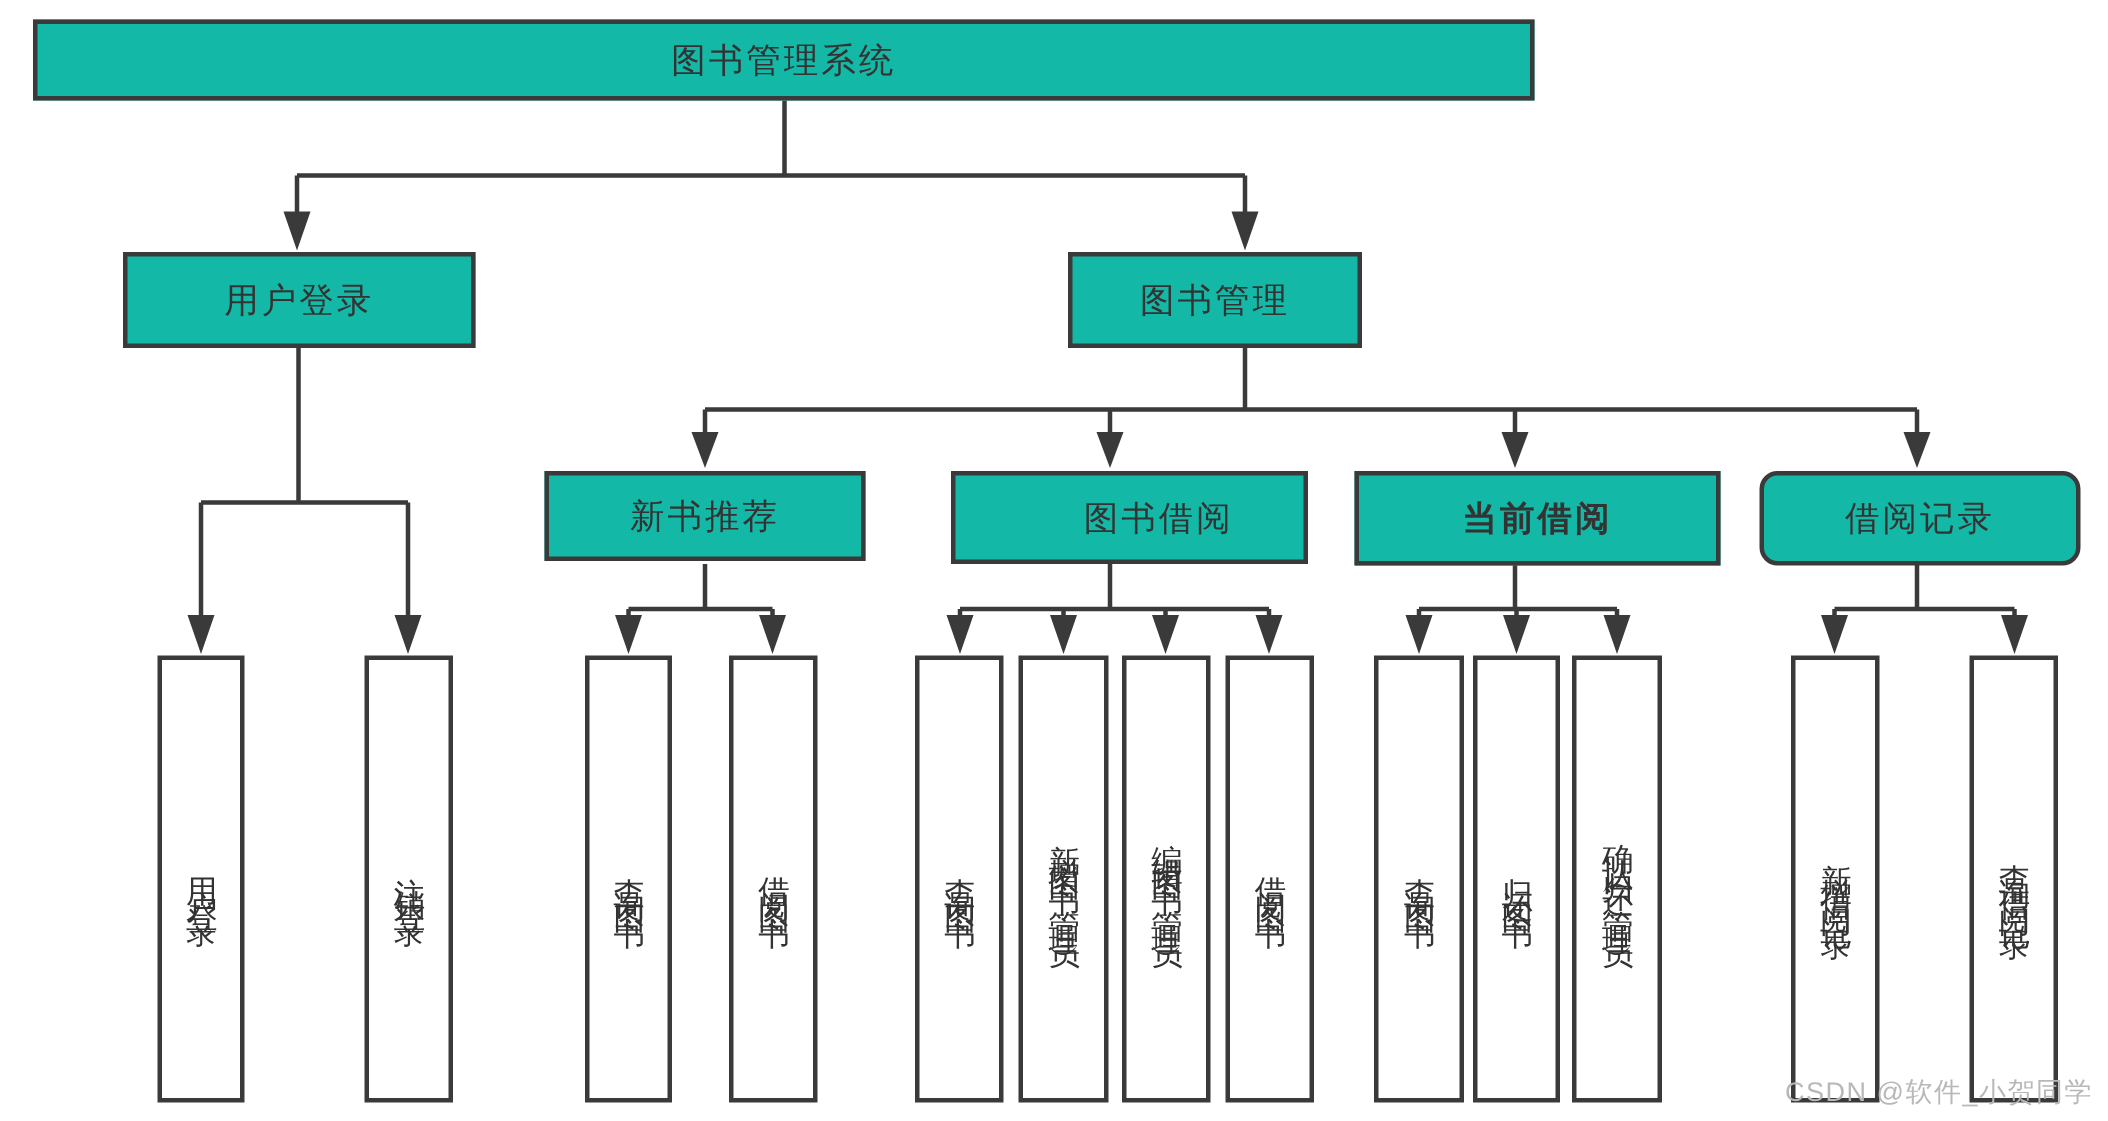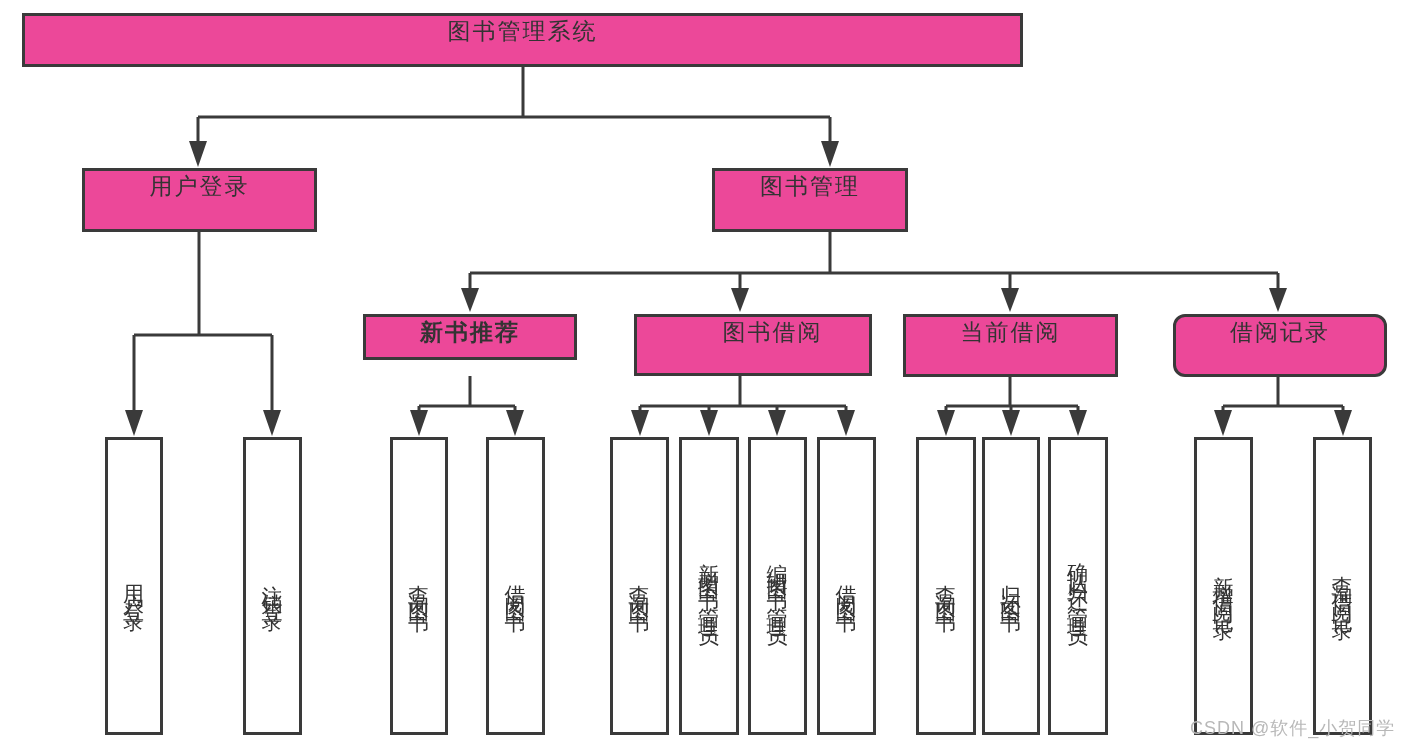--- a/index.html
+++ b/index.html
@@ -1,21 +1,21 @@
 <!DOCTYPE html>
 <html><head>
 <meta charset="utf-8">
 <style>
   html,body{margin:0;padding:0;background:#ffffff;}
   body{width:1405px;height:747px;position:relative;overflow:hidden;
        font-family:"Liberation Sans","DejaVu Sans",sans-serif;}
   .stage{position:absolute;inset:0;width:1405px;height:747px;}
   svg.connectors{position:absolute;left:0;top:0;z-index:0;pointer-events:none;}
-  .node{position:absolute;box-sizing:border-box;border:3px solid #3a3a3a;background:#ec4899;
-        display:flex;align-items:flex-start;justify-content:center;z-index:1;
+  .node{position:absolute;box-sizing:border-box;border:3px solid #3a3a3a;background:#14b8a6;
+        display:flex;align-items:center;justify-content:center;z-index:1;
         color:#333333;font-size:23px;letter-spacing:2px;white-space:nowrap;}
   .leaf{position:absolute;box-sizing:border-box;border:3px solid #3a3a3a;background:#ffffff;
         width:58px;height:298px;top:437px;display:flex;align-items:center;justify-content:center;z-index:1;}
   .leaf span{writing-mode:vertical-rl;text-orientation:mixed;color:#333333;
         font-size:21px;line-height:1;letter-spacing:9px;white-space:nowrap;}
   .watermark{position:absolute;left:1190px;top:716px;z-index:2;color:#b8b8b8;
         font-size:18px;letter-spacing:1px;white-space:nowrap;text-align:center;}
 </style>
 </head>
 <body>
@@ -63,27 +63,27 @@
     <span>图书管理系统</span>
   </div>
 
   <div class="node" style="left:82px;top:168px;width:235px;height:64px;">
     <span>用户登录</span>
   </div>
   <div class="node" style="left:712px;top:168px;width:196px;height:64px;">
     <span>图书管理</span>
   </div>
 
-  <div class="node" style="left:363px;top:314px;width:214px;height:46px;font-weight:bold;">
+  <div class="node" style="left:363px;top:314px;width:214px;height:60px;">
     <span>新书推荐</span>
   </div>
   <div class="node" style="left:634px;top:314px;width:238px;height:62px;padding-left:39px;">
     <span>图书借阅</span>
   </div>
-  <div class="node" style="left:903px;top:314px;width:215px;height:63px;">
+  <div class="node" style="left:903px;top:314px;width:244px;height:63px;font-weight:bold;">
     <span>当前借阅</span>
   </div>
   <div class="node" style="left:1173px;top:314px;width:214px;height:63px;border-radius:12px;">
     <span>借阅记录</span>
   </div>
 
   <div class="leaf" style="left:105px;">
     <span>用户登录</span>
   </div>
   <div class="leaf" style="left:243px;width:59px;">

